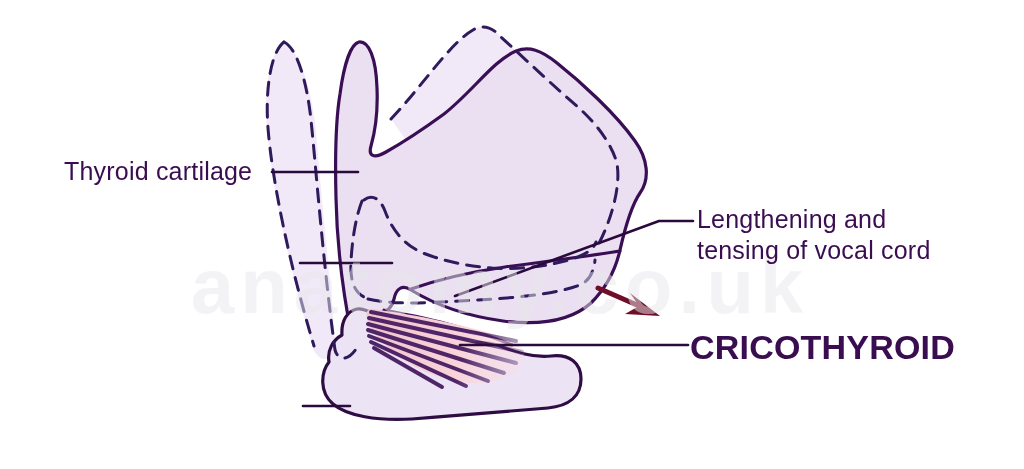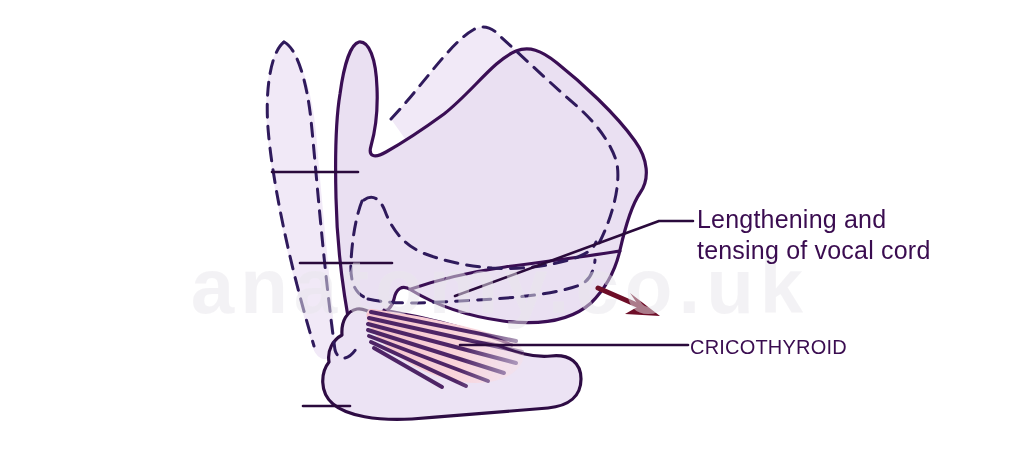--- a/index.html
+++ b/index.html
@@ -12,21 +12,21 @@
   }
   .stage svg{position:absolute;left:0;top:0;}
   .lbl{
     position:absolute;
     color:#3A0C50;
     font-size:25px;
     letter-spacing:0.2px;
     white-space:nowrap;
     line-height:31px;
   }
-  .lbl.bold{font-weight:normal;font-size:20px;line-height:32px;}
+  .lbl.bold{font-weight:bold;font-size:34px;line-height:32px;}
 </style>
 </head>
 <body>
 
 <div class="stage">
 
   <svg width="1024" height="469" viewBox="0 0 1024 469">
     <defs>
       <linearGradient id="muscleGrad" x1="370" y1="330" x2="540" y2="365" gradientUnits="userSpaceOnUse">
         <stop offset="0" stop-color="#F5C3CC"></stop>
@@ -99,20 +99,21 @@
     </g>
 
     <g>
       <line x1="598" y1="288" x2="637" y2="305" stroke="#6E0E28" stroke-width="5" stroke-linecap="round"></line>
       <path d="M 660,316 L 630,293 L 639,306 L 625,314 Z" fill="#6E0E28"></path>
     </g>
 
     <text x="500" y="313" text-anchor="middle" font-family="Liberation Sans, sans-serif" font-weight="bold" font-size="78" letter-spacing="6" fill="#E9E7EC" opacity="0.5">anatomy.co.uk</text>
   </svg>
 
+  <div class="lbl" style="left:64px;top:156px;">Thyroid cartilage</div>
 
 
 
   <div class="lbl" style="left:697px;top:204px;">
     <span style="display:block">Lengthening and</span>
     <span style="display:block">tensing of vocal cord</span>
   </div>
 
   <div class="lbl bold" style="left:690px;top:331px;">
     <span style="display:block">CRICOTHYROID</span>

